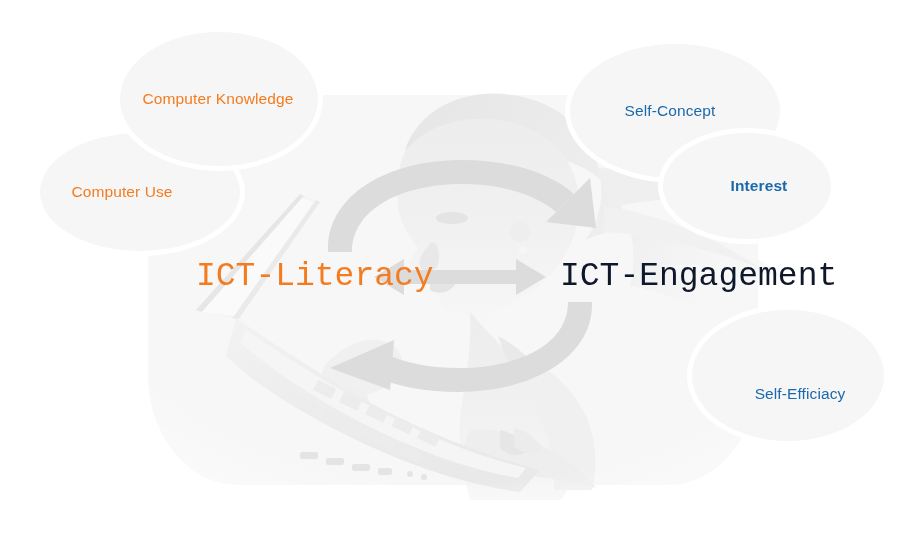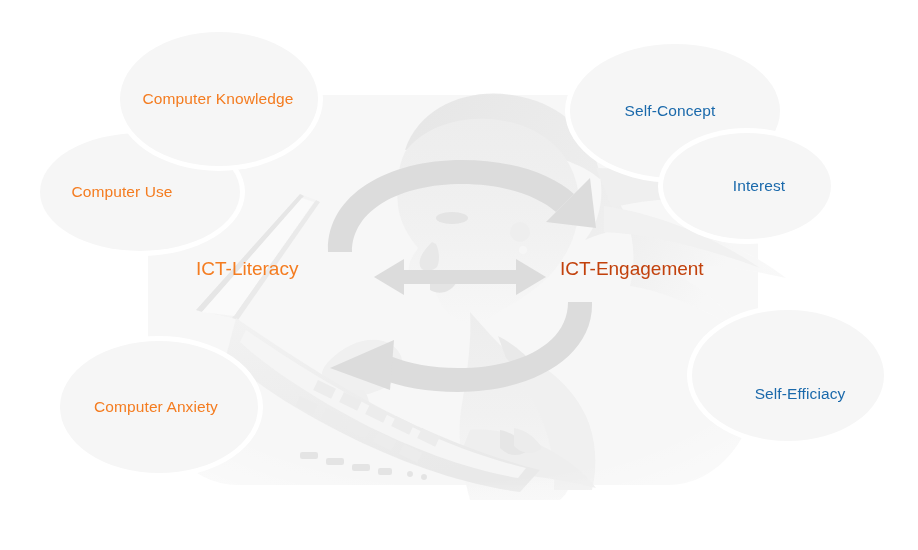--- a/index.html
+++ b/index.html
@@ -68,43 +68,44 @@
   #bubble-computer-use       { left: 40px;  top: 133px; width: 200px; height: 118px; }
   #bubble-computer-use > span { padding-right: 36px; }
 
   #bubble-computer-anxiety   { left: 60px;  top: 341px; width: 198px; height: 132px; }
   #bubble-computer-anxiety > span { padding-right: 6px; }
 
   #bubble-self-concept       { left: 570px; top: 44px;  width: 210px; height: 134px; }
   #bubble-self-concept > span { padding-right: 10px; }
 
   #bubble-interest           { left: 663px; top: 133px; width: 168px; height: 106px; }
-  #bubble-interest > span { padding-left: 24px; }
+  #bubble-interest > span { padding-left: 24px; font-weight: bold; }
 
   #bubble-self-efficiacy     { left: 692px; top: 310px; width: 192px; height: 131px; }
   #bubble-self-efficiacy > span { padding-left: 24px; margin-top: 37px; }
 
   #bubble-communication      { left: 612px; top: 395px; width: 186px; height: 118px; }
   #bubble-communication > span { padding-right: 6px; }
 
   
   .core-label {
     position: absolute;
-    font-size: 19px;
+    font-size: 33px;
     font-weight: 400;
     white-space: nowrap;
     letter-spacing: 0px;
+    font-family: Liberation Mono, monospace;
   }
   #label-ict-literacy {
     left: 196px; top: 258px;
     color: #f47c20;
   }
   #label-ict-engagement {
     left: 560px; top: 258px;
-    color: #c2410c;
+    color: #0f172a;
   }
 </style>
 </head>
 <body>
 
 <div id="stage">
 
   <div id="center-blob"></div>
 
   <svg id="photo-layer" viewBox="0 0 918 550" xmlns="http://www.w3.org/2000/svg">
@@ -240,23 +241,20 @@
   </svg>
 
   <div class="bubble orange" id="bubble-computer-use">
     <span>Computer Use</span>
   </div>
 
   <div class="bubble orange" id="bubble-computer-knowledge">
     <span>Computer Knowledge</span>
   </div>
 
-  <div class="bubble orange" id="bubble-computer-anxiety">
-    <span>Computer Anxiety</span>
-  </div>
 
   <div class="bubble blue" id="bubble-self-concept">
     <span>Self-Concept</span>
   </div>
 
   <div class="bubble blue" id="bubble-interest">
     <span>Interest</span>
   </div>
 
   <div class="bubble blue" id="bubble-self-efficiacy">

